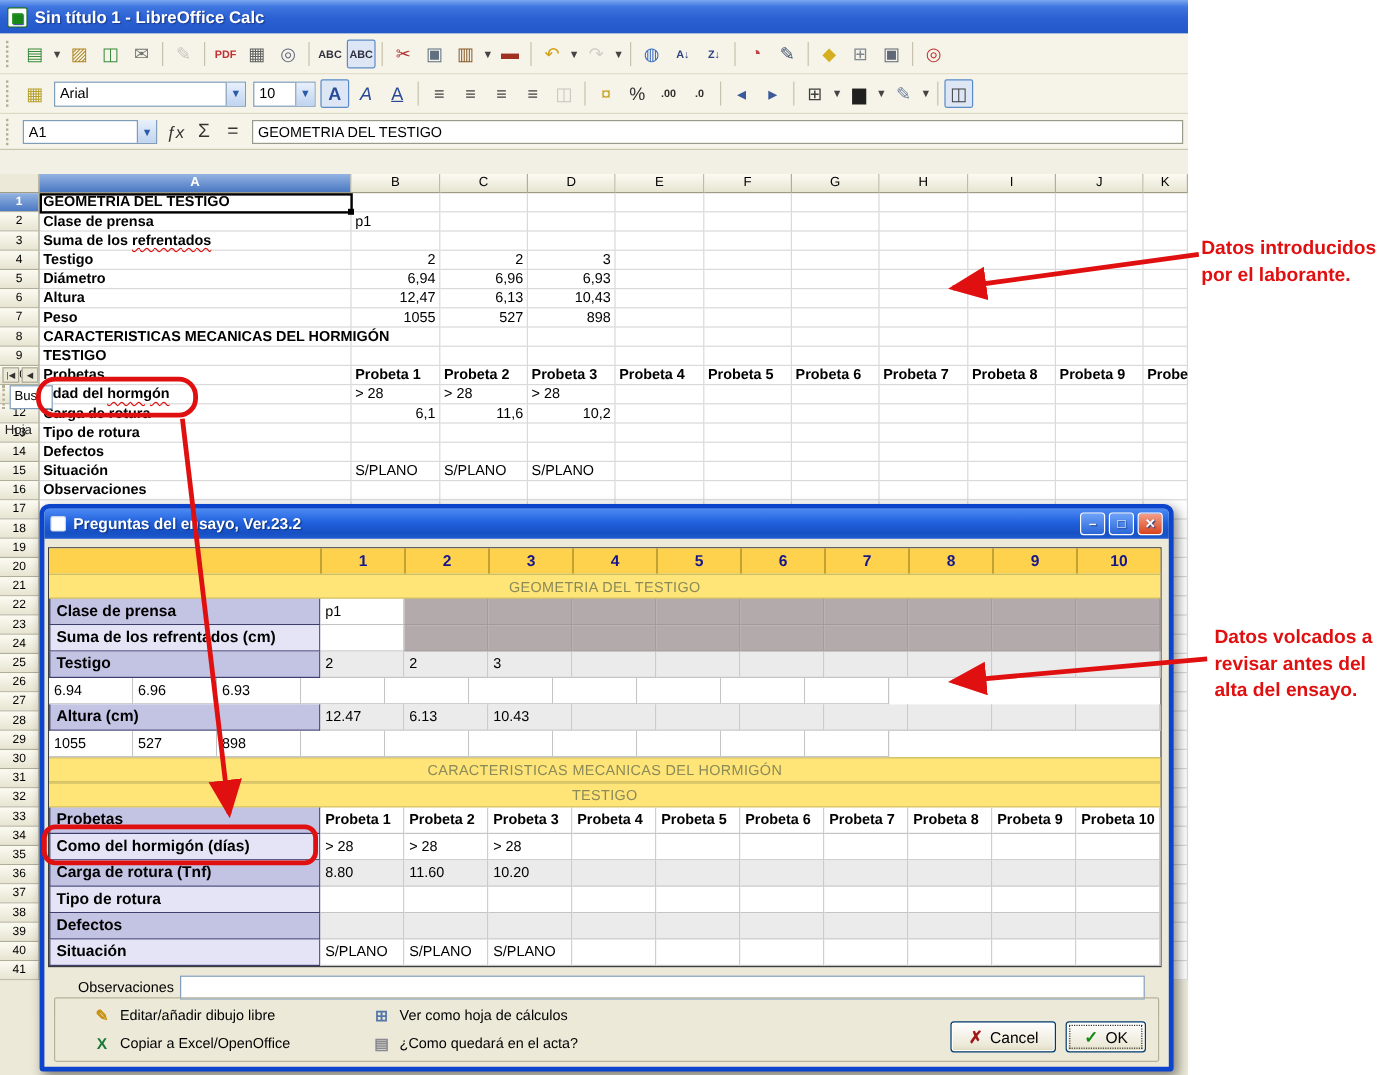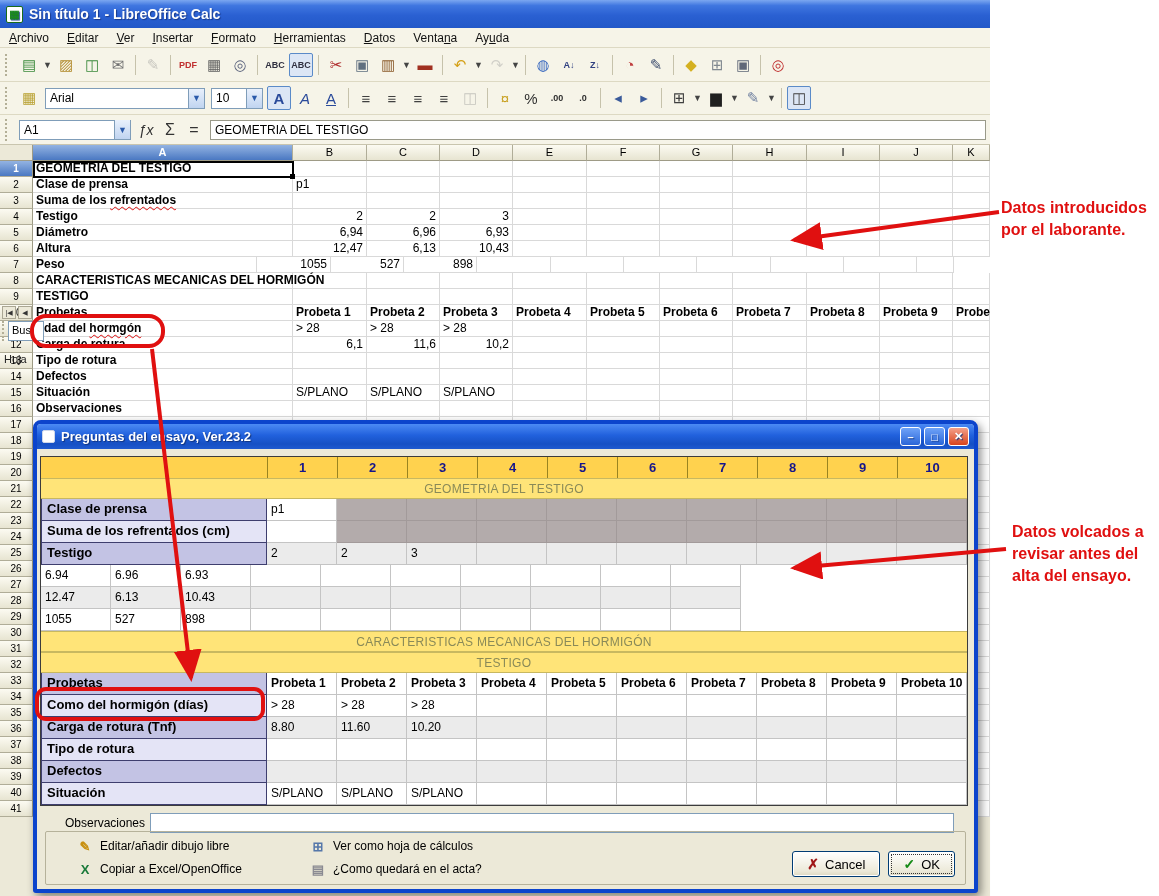--- a/index.html
+++ b/index.html
@@ -157,31 +157,20 @@
   #overlay { position:absolute; left:0; top:0; width:1159px; height:896px; z-index:60; pointer-events:none; }
 </style>
 </head>
 <body>
 
 <div id="app">
   <div class="titlebar">
     <div class="app-icon">▦</div>
     <span>Sin título 1 - LibreOffice Calc</span>
   </div>
-  <div class="menubar">
-      <div class="menu-item"><u>A</u>rchivo</div>
-      <div class="menu-item"><u>E</u>ditar</div>
-      <div class="menu-item"><u>V</u>er</div>
-      <div class="menu-item"><u>I</u>nsertar</div>
-      <div class="menu-item"><u>F</u>ormato</div>
-      <div class="menu-item"><u>H</u>erramientas</div>
-      <div class="menu-item"><u>D</u>atos</div>
-      <div class="menu-item">Venta<u>n</u>a</div>
-      <div class="menu-item">Ay<u>u</u>da</div>
-    </div>
   <div class="toolbar" id="std-toolbar">
     <span class="grip"></span>
   <span class="tbtn" style="color: rgb(60, 138, 60);">▤</span>
       <span class="ddown">▼</span>
       <span class="tbtn" style="color: rgb(176, 136, 40);">▨</span>
       <span class="tbtn" style="color: rgb(60, 138, 60);">◫</span>
       <span class="tbtn" style="color: rgb(112, 112, 112);">✉</span>
       <span class="tsep"></span>
       <span class="tbtn disabled" style="color: rgb(128, 128, 128);">✎</span>
       <span class="tsep"></span>
@@ -362,21 +351,21 @@
           <div class="cell" style="width: 74px;"></div>
           <div class="cell" style="width: 73px;"></div>
           <div class="cell" style="width: 73px;"></div>
           <div class="cell" style="width: 74px;"></div>
           <div class="cell" style="width: 73px;"></div>
           <div class="cell" style="width: 73px;"></div>
           <div class="cell" style="width: 37px;"></div>
         </div>
         <div class="srow">
           <div class="rowhdr">7</div>
-          <div class="cell b" style="width: 224px;">Peso</div>
+          <div class="cell b" style="width: 260px;">Peso</div>
           <div class="cell r" style="width: 74px;">1055</div>
           <div class="cell r" style="width: 73px;">527</div>
           <div class="cell r" style="width: 73px;">898</div>
           <div class="cell" style="width: 74px;"></div>
           <div class="cell" style="width: 73px;"></div>
           <div class="cell" style="width: 73px;"></div>
           <div class="cell" style="width: 74px;"></div>
           <div class="cell" style="width: 73px;"></div>
           <div class="cell" style="width: 73px;"></div>
           <div class="cell" style="width: 37px;"></div>
@@ -941,20 +930,21 @@
           <div class="d-cell">6.93</div>
           <div class="d-cell"></div>
           <div class="d-cell"></div>
           <div class="d-cell"></div>
           <div class="d-cell"></div>
           <div class="d-cell"></div>
           <div class="d-cell"></div>
           <div class="d-cell"></div>
         </div>
         <div class="d-row">
+          <div class="d-label med">Altura (cm)</div>
           <div class="d-cell shade">12.47</div>
           <div class="d-cell shade">6.13</div>
           <div class="d-cell shade">10.43</div>
           <div class="d-cell shade"></div>
           <div class="d-cell shade"></div>
           <div class="d-cell shade"></div>
           <div class="d-cell shade"></div>
           <div class="d-cell shade"></div>
           <div class="d-cell shade"></div>
           <div class="d-cell shade"></div>

